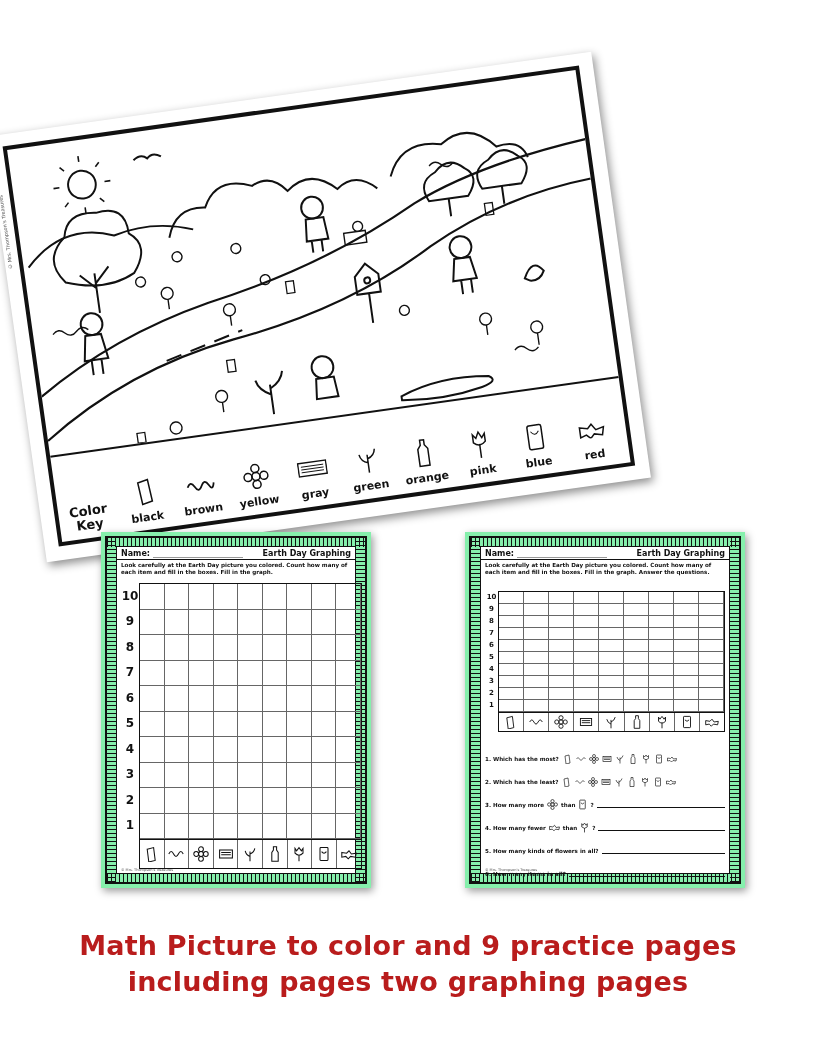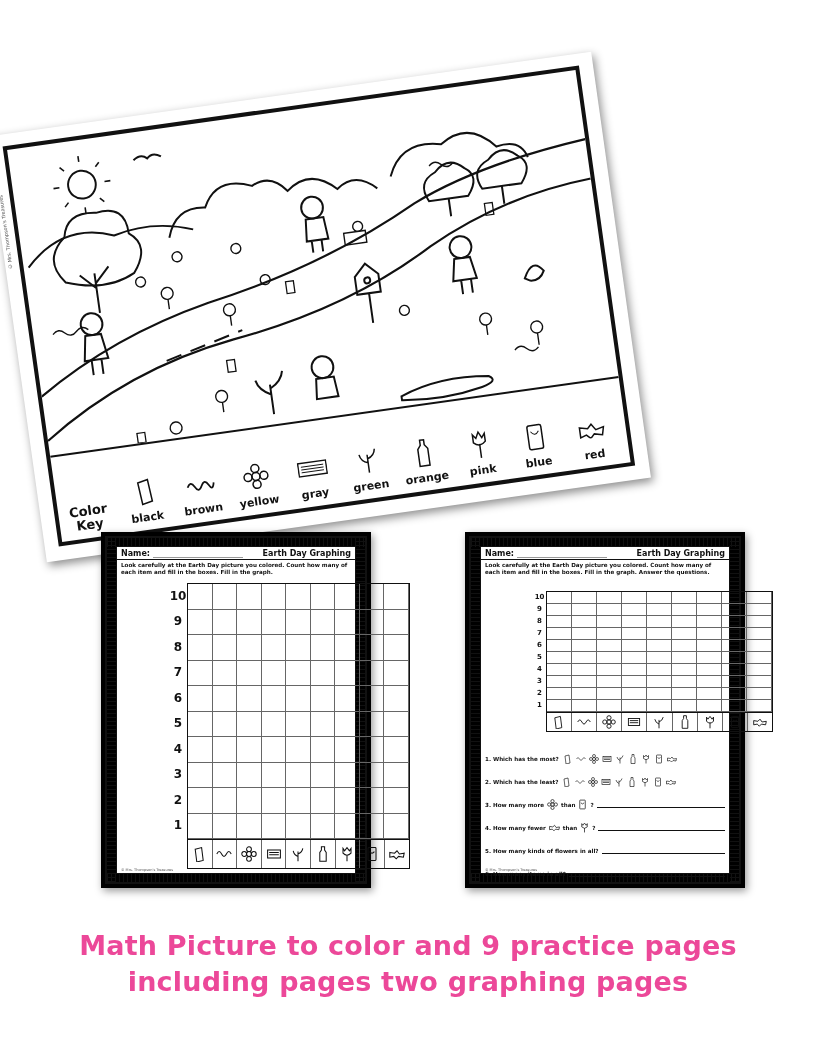--- a/index.html
+++ b/index.html
@@ -13,55 +13,55 @@
   .coloring-inner { position:absolute; left:14px; top:12px; right:14px; bottom:14px; border:4px solid #111; background:#fff; overflow:hidden; }
   .coloring-scene { position:absolute; left:0; top:0; width:100%; height:78%; }
   .color-key { position:absolute; left:0; right:0; bottom:0; height:22%; border-top:2px solid #111; display:flex; align-items:flex-end; padding:0 6px 6px 6px; box-sizing:border-box; }
   .color-key-title { font-family:"DejaVu Sans", sans-serif; font-weight:bold; font-size:13px; line-height:14px; text-align:center; width:48px; margin-right:6px; }
   .key-item { flex:1; display:flex; flex-direction:column; align-items:center; justify-content:flex-end; }
   .key-icon { width:30px; height:34px; display:flex; align-items:center; justify-content:center; }
   .key-label { font-weight:bold; font-size:11px; margin-top:2px; }
   .copyright-side { position:absolute; left:2px; top:60px; font-size:5px; color:#555; writing-mode:vertical-rl; transform:rotate(180deg); }
 
   
-  .worksheet { position:absolute; background:#000000; box-shadow: 2px 3px 8px rgba(0,0,0,0.4); }
+  .worksheet { position:absolute; background:#86efac; box-shadow: 2px 3px 8px rgba(0,0,0,0.4); }
   .ws-left { left:101px; top:532px; width:270px; height:356px; }
   .ws-right { left:465px; top:532px; width:280px; height:356px; }
   .ws-border { position:absolute; inset:4px; border:2px solid #111;
     background:
       repeating-linear-gradient(90deg, #111 0 1px, transparent 1px 4px) top/100% 9px no-repeat,
       repeating-linear-gradient(90deg, #111 0 1px, transparent 1px 4px) bottom/100% 9px no-repeat,
       repeating-linear-gradient(0deg, #111 0 1px, transparent 1px 4px) left/9px 100% no-repeat,
       repeating-linear-gradient(0deg, #111 0 1px, transparent 1px 4px) right/9px 100% no-repeat;
   }
   .ws-content { position:absolute; left:15px; right:15px; top:14px; bottom:14px; background:#fff; border:1px solid #111; }
   .ws-header { display:flex; justify-content:space-between; align-items:flex-end; padding:2px 4px 1px 4px; border-bottom:1px solid #111; font-size:8px; font-weight:bold; }
   .ws-name { display:flex; align-items:flex-end; }
   .ws-name-line { display:inline-block; width:90px; border-bottom:1px solid #999; margin-left:3px; height:7px; }
   .ws-instructions { font-size:5.6px; line-height:7px; padding:2px 4px; font-weight:bold; }
 
   .graph-wrap { position:absolute; display:flex; }
   .y-axis { display:flex; flex-direction:column; }
-  .y-label { font-weight:bold; display:flex; align-items:center; justify-content:center;margin-left:48px; }
+  .y-label { font-weight:bold; display:flex; align-items:center; justify-content:center; }
   .grid { border:1px solid #111; display:grid; }
   .grid .cell { border-right:1px solid #666; border-bottom:1px solid #666; }
   .icon-row { display:flex; border:1px solid #111; border-top:none; }
   .icon-cell { flex:1; display:flex; align-items:center; justify-content:center; border-right:1px solid #666; }
   .icon-cell:last-child { border-right:none; }
 
   .questions { position:absolute; left:4px; right:4px; font-size:5.6px; font-weight:bold; }
   .q-row { display:flex; align-items:center; height:23px; }
   .q-text { white-space:nowrap; }
   .q-icons { display:flex; gap:3px; margin-left:4px; }
   .q-line { flex:1; border-bottom:1px solid #111; margin-left:3px; height:6px; }
   .ws-footer { position:absolute; left:4px; bottom:1px; font-size:3.5px; color:#555; }
 
   
   .caption { position:absolute; left:0; right:0; top:928px; text-align:center; font-family:"DejaVu Sans", sans-serif;
-    font-weight:bold; font-size:27px; line-height:36px; color:#ec4899; letter-spacing:0.2px; }
+    font-weight:bold; font-size:27px; line-height:36px; color:#b91c1c; letter-spacing:0.2px; }
 </style>
 </head>
 <body>
 
 <div class="coloring-sheet">
   <div class="copyright-side">© Mrs. Thompson's Treasures</div>
   <div class="coloring-inner">
     <svg class="coloring-scene" viewBox="0 0 580 310" preserveAspectRatio="none">
       <g fill="none" stroke="#111" stroke-width="2">
 

